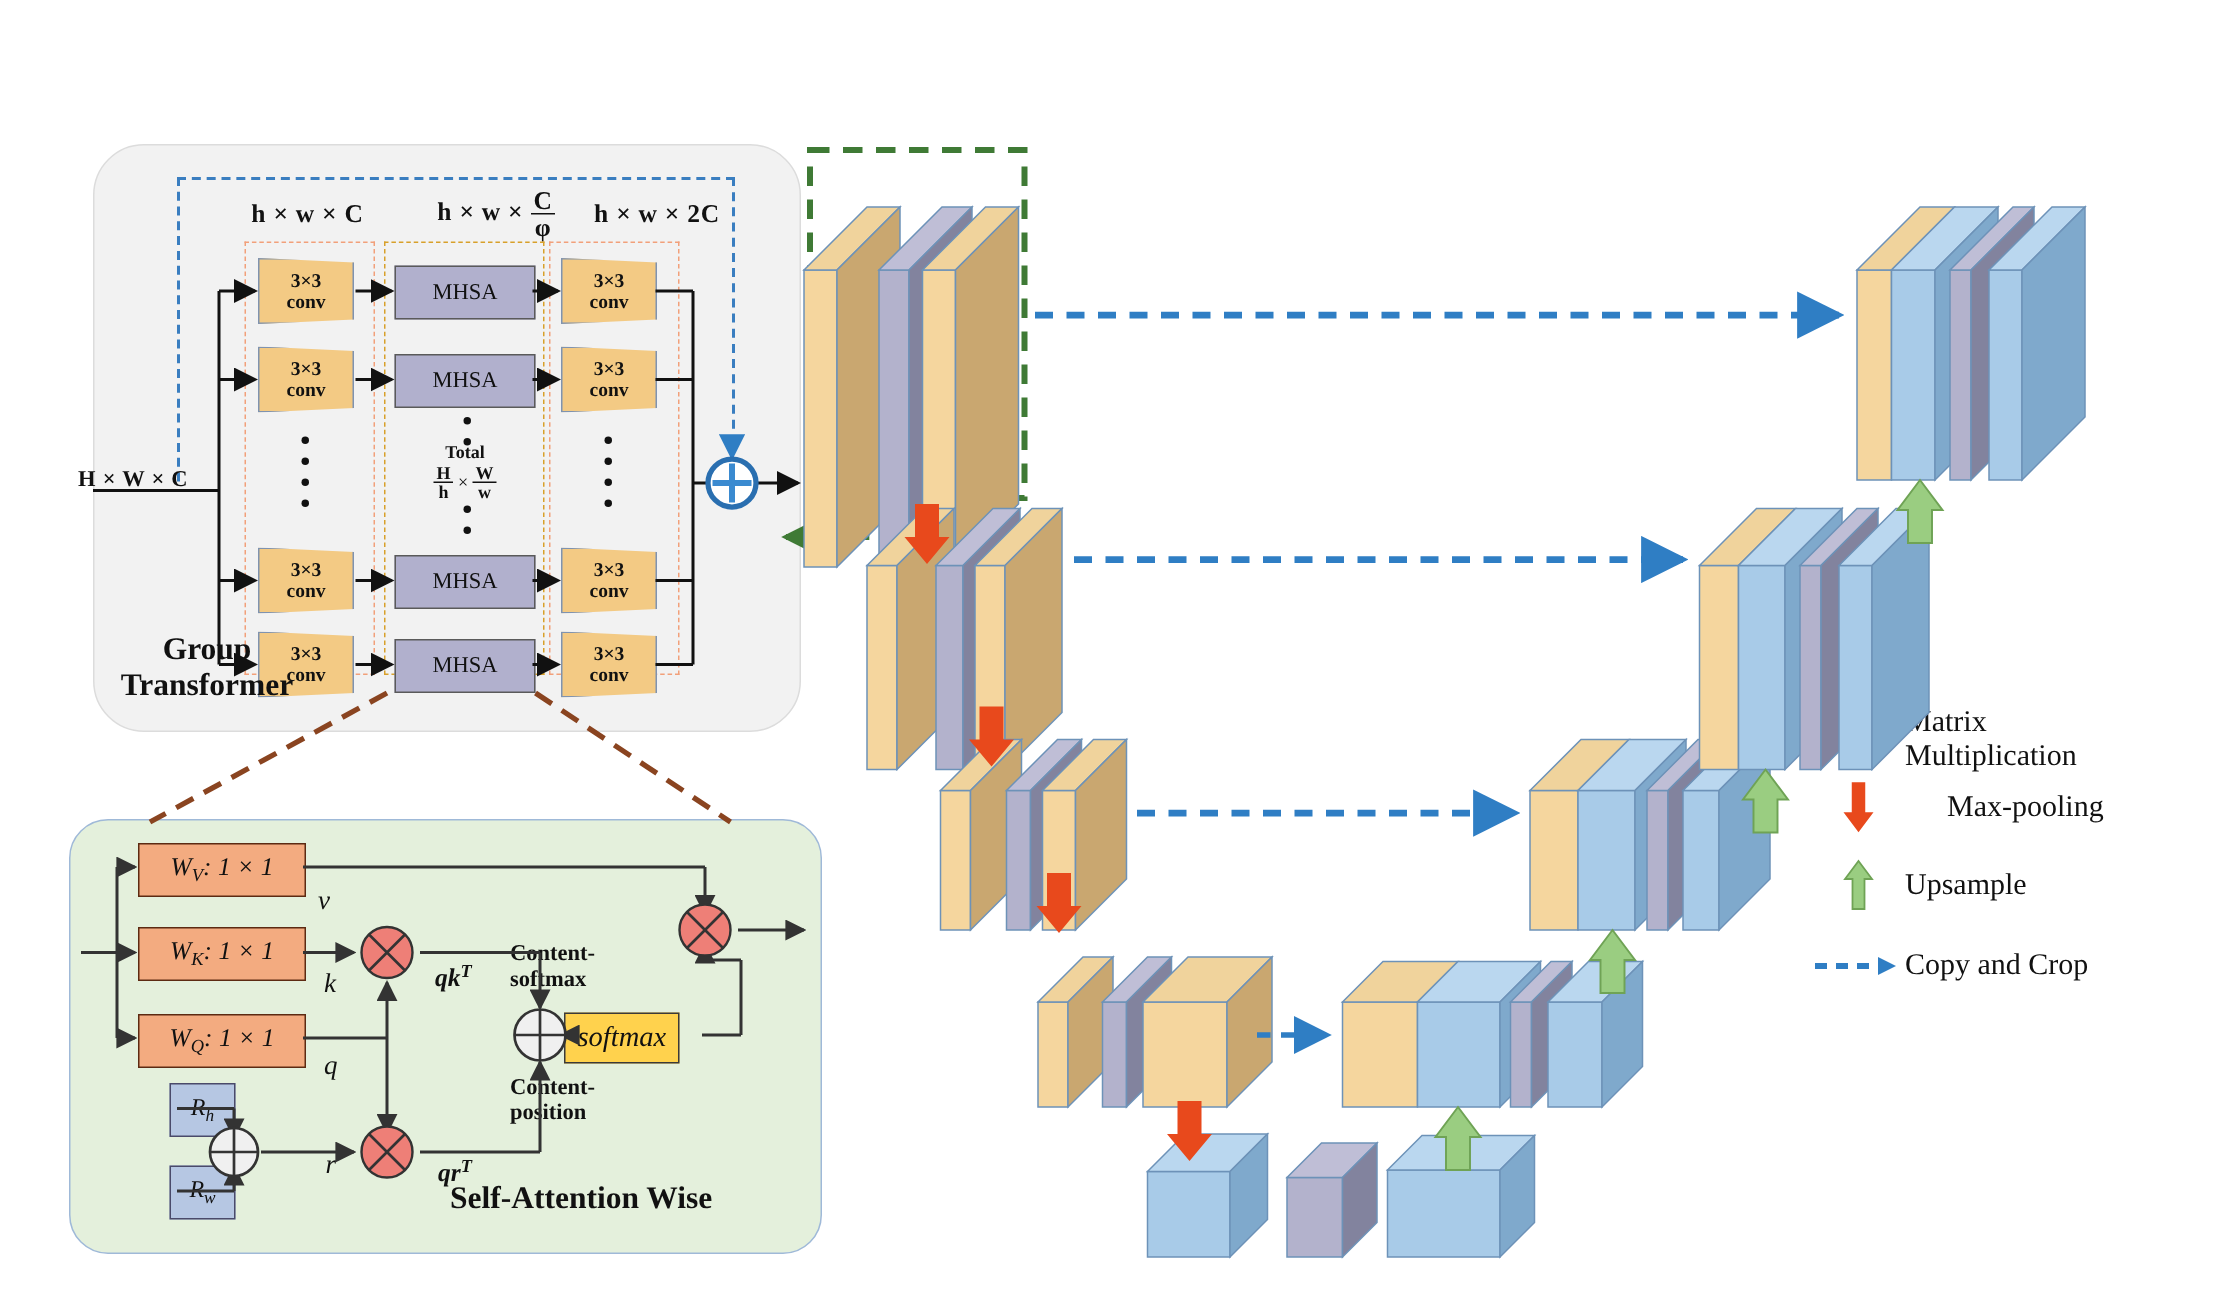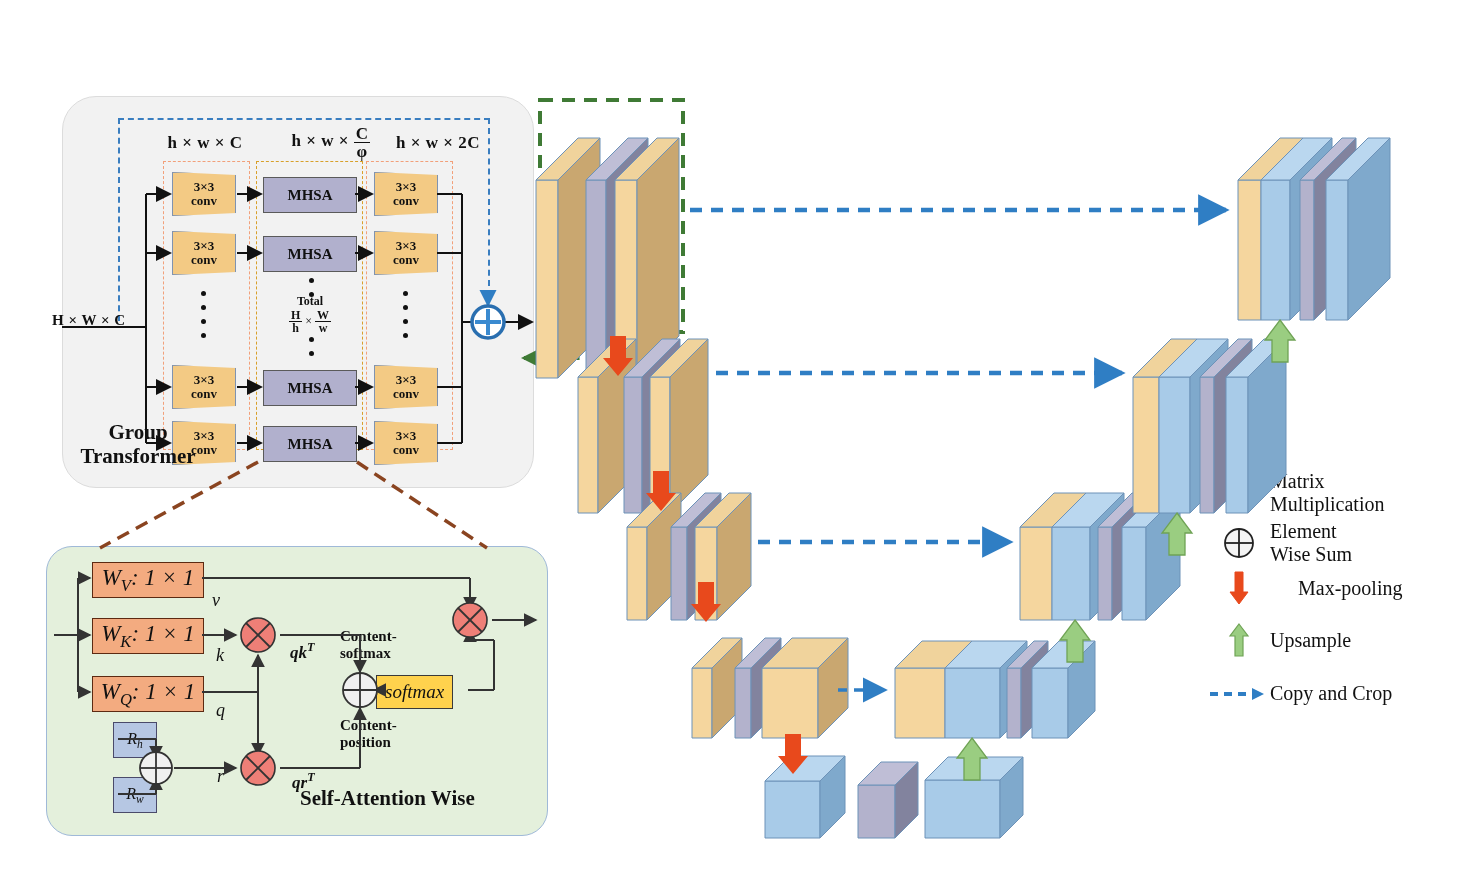--- a/index.html
+++ b/index.html
@@ -22,41 +22,41 @@
   .conv-box{width:64px;height:44px;position:absolute;}
   .conv-box .shape{position:absolute;inset:0;background:#f3ca84;
        border:1.4px solid #7f93b0;
        clip-path:polygon(0% 0%,100% 7%,100% 93%,0% 100%);}
   .conv-box .txt{position:absolute;inset:0;display:flex;flex-direction:column;
        align-items:center;justify-content:center;font-weight:bold;font-size:13px;
        line-height:14px;}
 
   .mhsa-box{position:absolute;width:92px;height:34px;background:#b1b0cd;
        border:1.5px solid #5a5a5a;display:flex;align-items:center;
-       justify-content:center;font-weight:bold;font-size:15px;}
+       justify-content:center;font-weight:normal;font-size:15px;}
 
   .dotcol{position:absolute;display:flex;flex-direction:column;align-items:center;
        gap:9px;font-size:19px;line-height:6px;font-weight:bold;}
   .dotcol i{width:5px;height:5px;background:#111;border-radius:50%;display:block;}
 
   .dashbox{position:absolute;border:1.6px dashed #f2a07a;}
   .dashbox.gold{border-color:#d8a02a;}
 
   .bluedash-top{position:absolute;border:2.5px dashed #3a7ec0;}
 
   svg.ov{position:absolute;left:0;top:0;width:1478px;height:877px;
          pointer-events:none;overflow:visible;}
 
   
   #sa-panel{left:46px;top:546px;width:500px;height:288px;background:#e4f0dc;
             border-radius:26px;border:1.6px solid #9fb9d8;}
   #sa-title{left:300px;top:786px;width:230px;font-weight:bold;font-size:21px;}
   .wbox{position:absolute;background:#f3ab80;border:1.8px solid #5c2a12;
         display:flex;align-items:center;justify-content:center;
-        font-size:23px;font-style:italic;font-family:"Liberation Serif",serif;}
+        font-size:17px;font-style:italic;font-family:"Liberation Serif",serif;}
   .rbox{position:absolute;background:#b6c7e3;border:1.4px solid #4a4a6a;
         display:flex;align-items:center;justify-content:center;
         font-size:16px;font-style:italic;margin-left:37px;}
   .softbox{position:absolute;background:#ffd24d;border:1.8px solid #3a3a3a;
         display:flex;align-items:center;justify-content:center;
         font-size:19px;font-style:italic;padding:1px 8px;}
   .ital{position:absolute;font-style:italic;font-size:18px;}
   .boldsm{position:absolute;font-weight:bold;font-size:15px;line-height:17px;}
   .italb{position:absolute;font-style:italic;font-weight:bold;font-size:17px;}
 
@@ -274,33 +274,20 @@
         <line x1="7.5" y1="7.5" x2="26.5" y2="26.5" stroke="#222" stroke-width="1.8"></line>
         <line x1="26.5" y1="7.5" x2="7.5" y2="26.5" stroke="#222" stroke-width="1.8"></line>
       </svg>
     </div>
     <div class="lg-txt">
       <div>Matrix</div>
       <div>Multiplication</div>
     </div>
   </div>
 
-  <div class="lg-row">
-    <div class="lg-ico">
-      <svg width="34" height="34" viewBox="0 0 34 34">
-        <circle cx="17" cy="17" r="14" fill="#f4f4f4" stroke="#222" stroke-width="1.8"></circle>
-        <line x1="17" y1="3" x2="17" y2="31" stroke="#222" stroke-width="1.8"></line>
-        <line x1="3" y1="17" x2="31" y2="17" stroke="#222" stroke-width="1.8"></line>
-      </svg>
-    </div>
-    <div class="lg-txt">
-      <div>Element</div>
-      <div>Wise Sum</div>
-    </div>
-  </div>
 
   <div class="lg-row" style="margin-bottom:16px;gap:28px;">
     <div class="lg-ico">
       <svg width="24" height="36" viewBox="0 0 24 36">
         <path d="M8 2 h8 v20 h5 L12 34 L3 22 h5 z" fill="#e8491c" stroke="#e8491c" stroke-width="1"></path>
       </svg>
     </div>
     <div class="lg-txt">
       <div>Max-pooling</div>
     </div>

